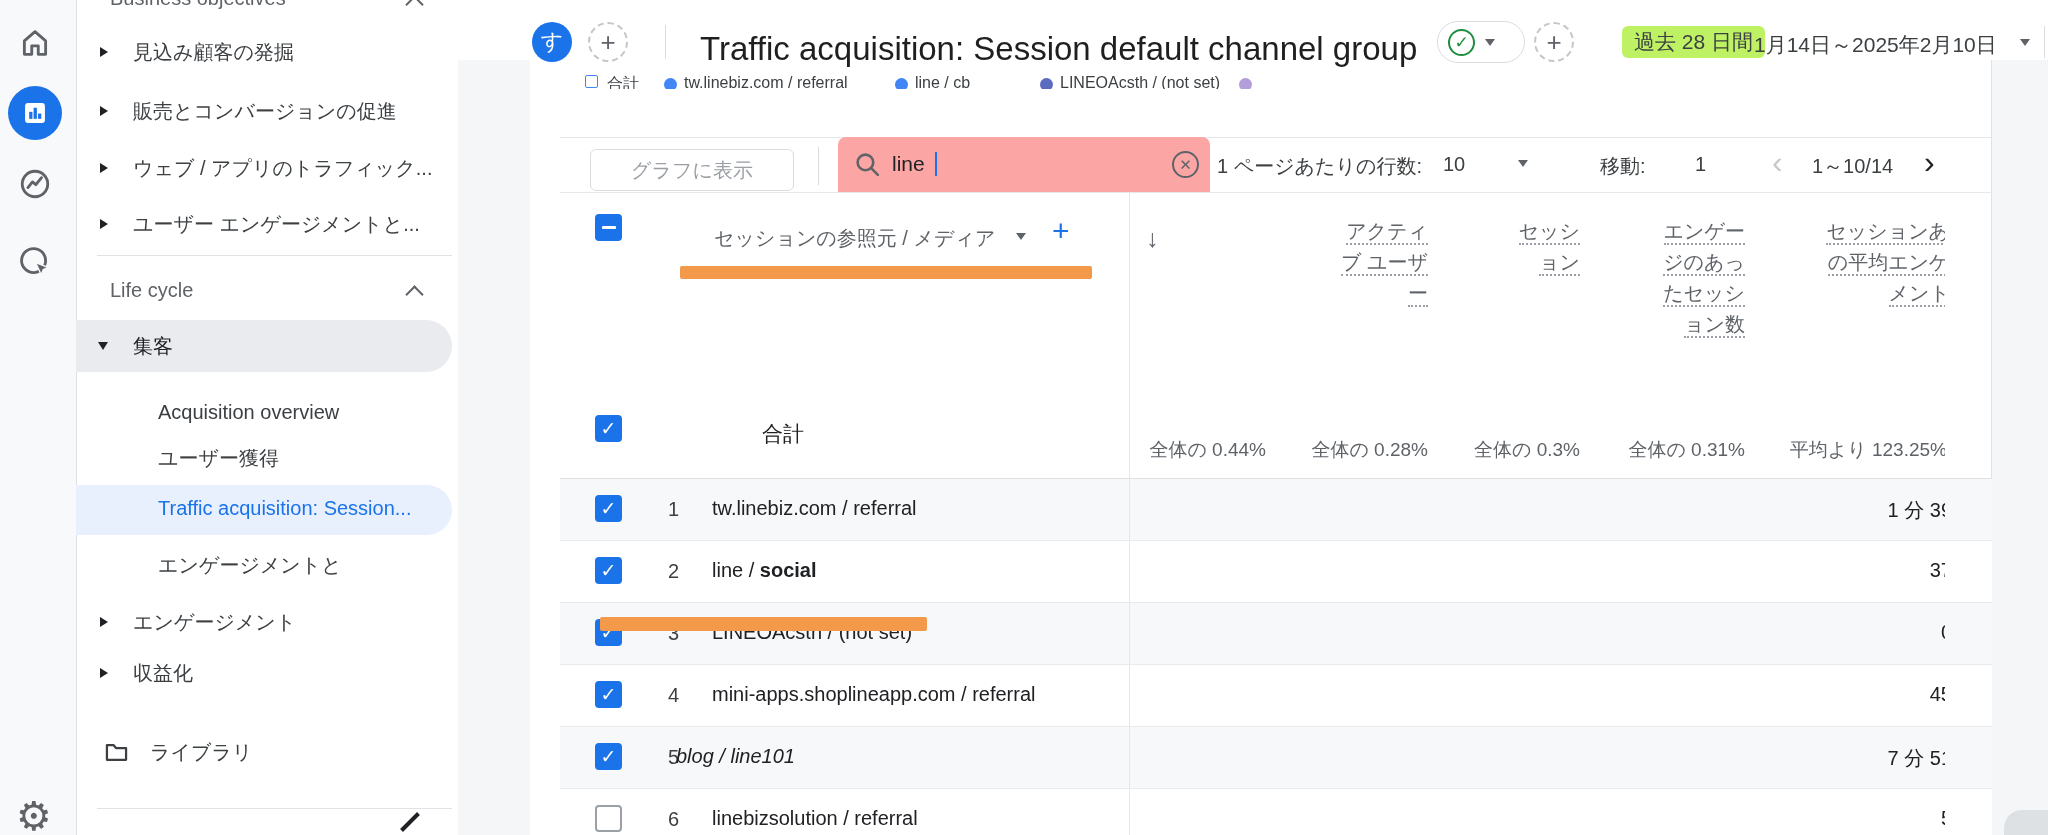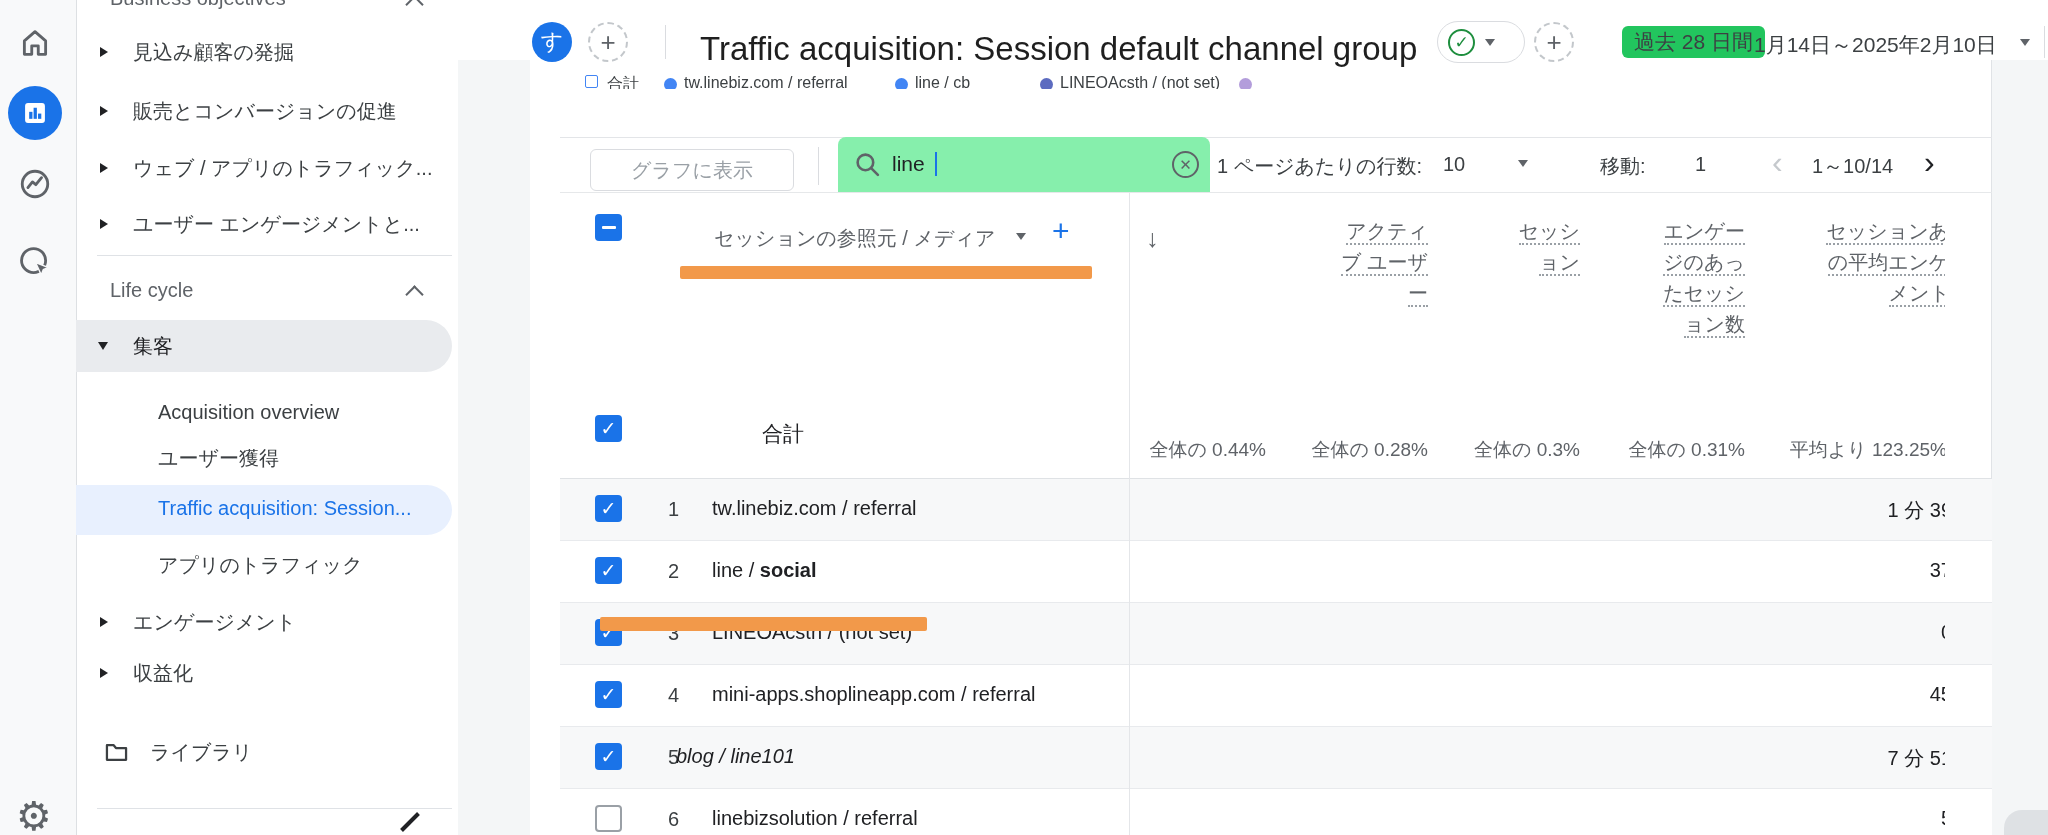--- a/index.html
+++ b/index.html
@@ -26,30 +26,30 @@
   
   .avatar{width:40px;height:40px;border-radius:50%;background:#1a73e8;color:#fff;font-size:22px;
     display:flex;align-items:center;justify-content:center;}
   .dash-circle{width:40px;height:40px;border-radius:50%;border:2px dashed #c3c7cb;box-sizing:border-box;
     display:flex;align-items:center;justify-content:center;color:#5f6368;font-size:26px;line-height:1;}
   .page-title{font-size:33px;color:#1f1f1f;white-space:nowrap;}
   .ok-pill{width:88px;height:42px;border:1px solid #dadce0;border-radius:21px;box-sizing:border-box;
     display:flex;align-items:center;gap:10px;padding-left:10px;}
   .ok-circ{width:27px;height:27px;border:2px solid #1e8e3e;border-radius:50%;box-sizing:border-box;
     color:#1e8e3e;font-size:17px;font-weight:bold;display:flex;align-items:center;justify-content:center;}
-  .chip{background:#22c55e;border-radius:6px;height:32px;line-height:32px;padding:0 12px;font-size:21px;color:#3c4043;}
+  .chip{background:#bef264;border-radius:6px;height:32px;line-height:32px;padding:0 12px;font-size:21px;color:#3c4043;}
   .date-text{font-size:21px;color:#3c4043;white-space:nowrap;}
   
   .legend-clip{overflow:hidden;}
   .legend-item{position:absolute;top:0;font-size:16px;color:#3c4043;white-space:nowrap;}
   .dot{position:absolute;top:4px;width:13px;height:13px;border-radius:50%;}
   
   .chart-btn{width:204px;height:42px;border:1px solid #dadce0;border-radius:6px;box-sizing:border-box;
     color:#9aa0a6;font-size:20px;display:flex;align-items:center;justify-content:center;background:#fff;}
-  .search-box{width:372px;height:55px;background:#86efac;border-radius:8px 8px 0 0;}
+  .search-box{width:372px;height:55px;background:#fca5a5;border-radius:8px 8px 0 0;}
   .search-text{font-size:21px;color:#202124;}
   .caret{display:inline-block;width:2px;height:24px;background:#1a73e8;vertical-align:middle;margin-left:1px;}
   .clear-x{width:27px;height:27px;border:2px solid #5f6368;border-radius:50%;box-sizing:border-box;
     color:#5f6368;font-size:15px;display:flex;align-items:center;justify-content:center;}
   .tb-label{font-size:20px;color:#3c4043;white-space:nowrap;}
   .pg-chev{font-size:32px;line-height:32px;}
   
   .cb{width:27px;height:27px;border-radius:4px;box-sizing:border-box;}
   .cb-on{background:#1a73e8;color:#fff;font-size:19px;font-weight:bold;display:flex;align-items:center;justify-content:center;}
   .cb-ind{background:#1a73e8;display:flex;align-items:center;justify-content:center;}
@@ -127,21 +127,21 @@
   <div class="abs pill" style="top:320px;background:#e9ebee;"></div>
   <div class="abs tri-d" style="left:98px;top:342px;"></div>
   <div class="abs nav-text" style="left:133px;top:333px;font-weight:500;color:#202124;">集客</div>
 
   <div class="abs nav-text" style="left:158px;top:401px;font-weight:500;">Acquisition overview</div>
   <div class="abs nav-text" style="left:158px;top:445px;">ユーザー獲得</div>
 
   <div class="abs pill" style="top:485px;height:50px;background:#e8f0fe;"></div>
   <div class="abs nav-text" style="left:158px;top:497px;color:#1a73e8;font-weight:500;">Traffic acquisition: Session...</div>
 
-  <div class="abs nav-text" style="left:158px;top:552px;">アプリのトラフィック</div>
+  <div class="abs nav-text" style="left:158px;top:552px;">エンゲージメントと</div>
 
   <div class="abs tri-r" style="left:100px;top:617px;"></div>
   <div class="abs nav-text" style="left:133px;top:609px;">エンゲージメント</div>
 
   <div class="abs tri-r" style="left:100px;top:668px;"></div>
   <div class="abs nav-text" style="left:133px;top:660px;">収益化</div>
 
   <div class="abs" style="left:103px;top:739px;">
     <svg width="27" height="27" viewBox="0 0 24 24">
         <path d="M3.5 5.5 h6 l2 2.5 h9 v10.5 h-17 z" fill="none" stroke="#3c4043" stroke-width="2" stroke-linejoin="round"></path>

